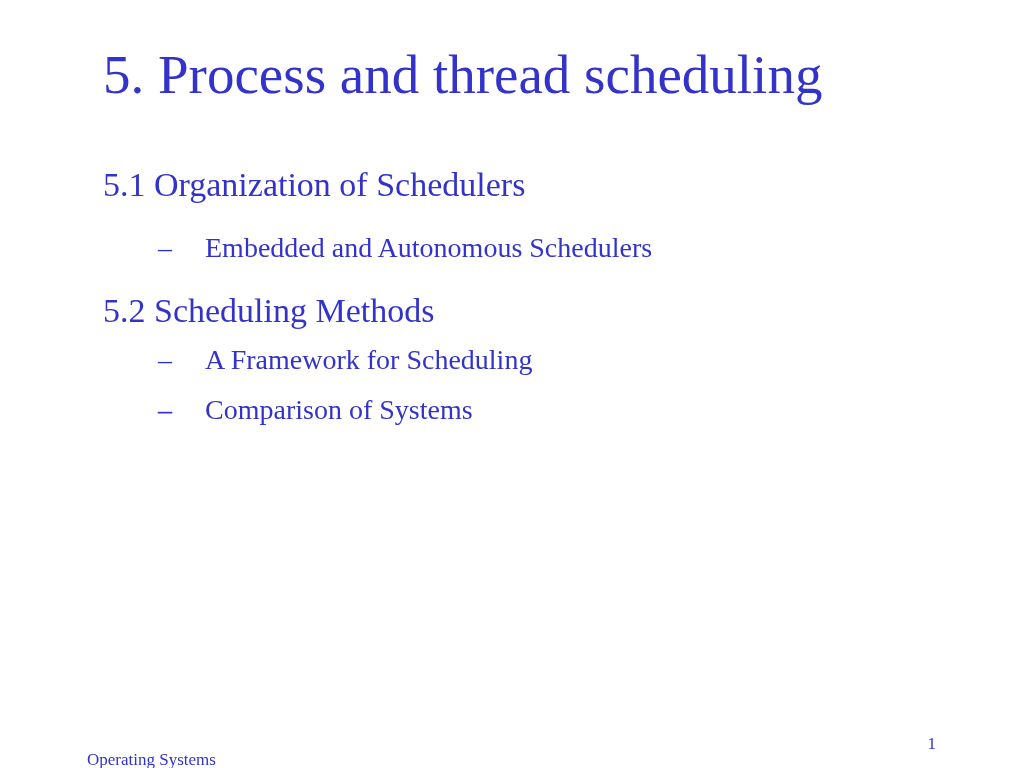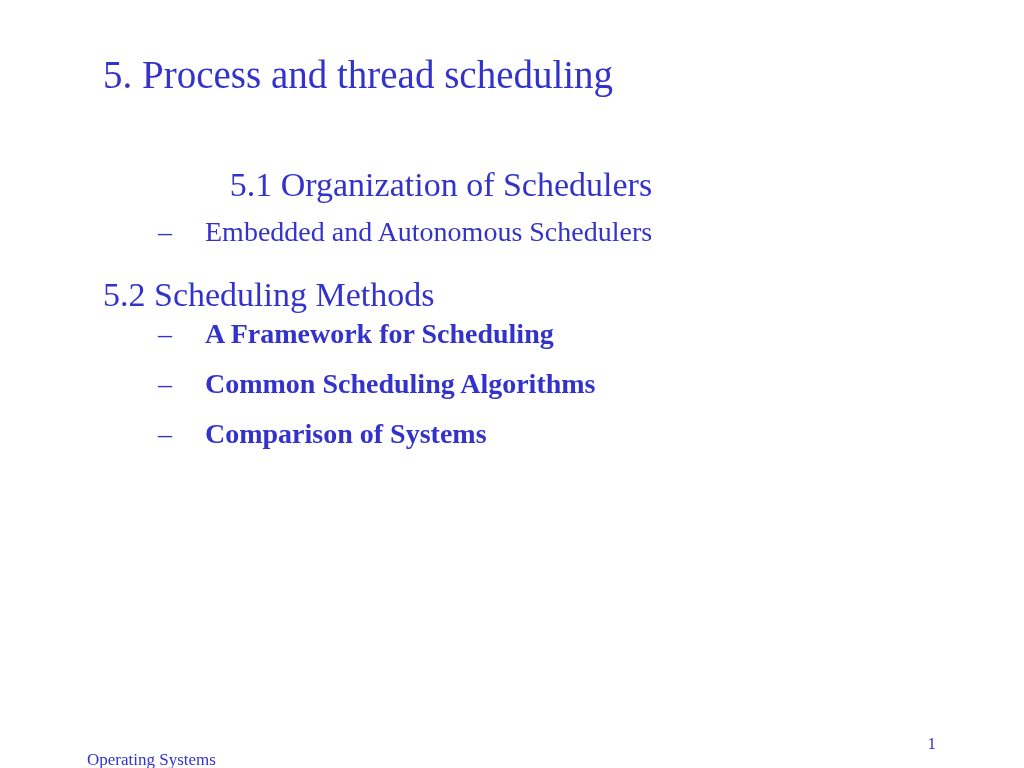--- a/index.html
+++ b/index.html
@@ -12,21 +12,21 @@
       height: 768px;
       position: relative;
       overflow: hidden;
       font-family: "Liberation Serif", "DejaVu Serif", serif;
       color: #3333cc;
     }
     .slide-title {
       position: absolute;
       left: 103px;
       top: 40px;
-      font-size: 39px;
+      font-size: 55px;
       line-height: 70px;
       white-space: nowrap;
       margin: 0;
       font-weight: normal;
     }
     .outline {
       position: absolute;
       left: 103px;
       top: 164px;
       margin: 0;
@@ -44,21 +44,21 @@
       white-space: nowrap;
       position: relative;
       padding-left: 102px;
     }
     .lvl2 .dash {
       position: absolute;
       left: 55px;
       top: 0;
     }
     .lvl2.bold .text {
-      font-weight: bold;
+      font-weight: normal;
     }
     .footer-left {
       position: absolute;
       left: 87px;
       top: 734px;
       font-size: 17px;
       line-height: 20px;
       margin-top: 16px;
     }
     .footer-right {
@@ -68,34 +68,33 @@
       font-size: 17px;
       line-height: 20px;
     }
   </style>
 </head>
 <body>
 
 <h1 class="slide-title">5. Process and thread scheduling</h1>
 
 <ul class="outline">
-  <li class="lvl1" style="margin-bottom:8px;text-align:right;">5.1 Organization of Schedulers</li>
+  <li class="lvl1" style="margin-bottom:24px;">5.1 Organization of Schedulers</li>
   <li class="lvl2" style="margin-bottom:24px;">
     <span class="dash">–</span>
     <span class="text">Embedded and Autonomous Schedulers</span>
   </li>
 
-  <li class="lvl1" style="">5.2 Scheduling Methods</li>
+  <li class="lvl1" style="margin-bottom:10px;">5.2 Scheduling Methods</li>
   <li class="lvl2 bold" style="margin-bottom:14px;">
     <span class="dash">–</span>
     <span class="text">A Framework for Scheduling</span>
   </li>
   <li class="lvl2 bold" style="margin-bottom:14px;">
     <span class="dash">–</span>
-    <span class="text">Common Scheduling Algorithms</span>
   </li>
   <li class="lvl2 bold" style="margin-bottom:14px;">
     <span class="dash">–</span>
     <span class="text">Comparison of Systems</span>
   </li>
 
 </ul>
 
 <div class="footer-left">Operating Systems</div>
 <div class="footer-right">1</div>

